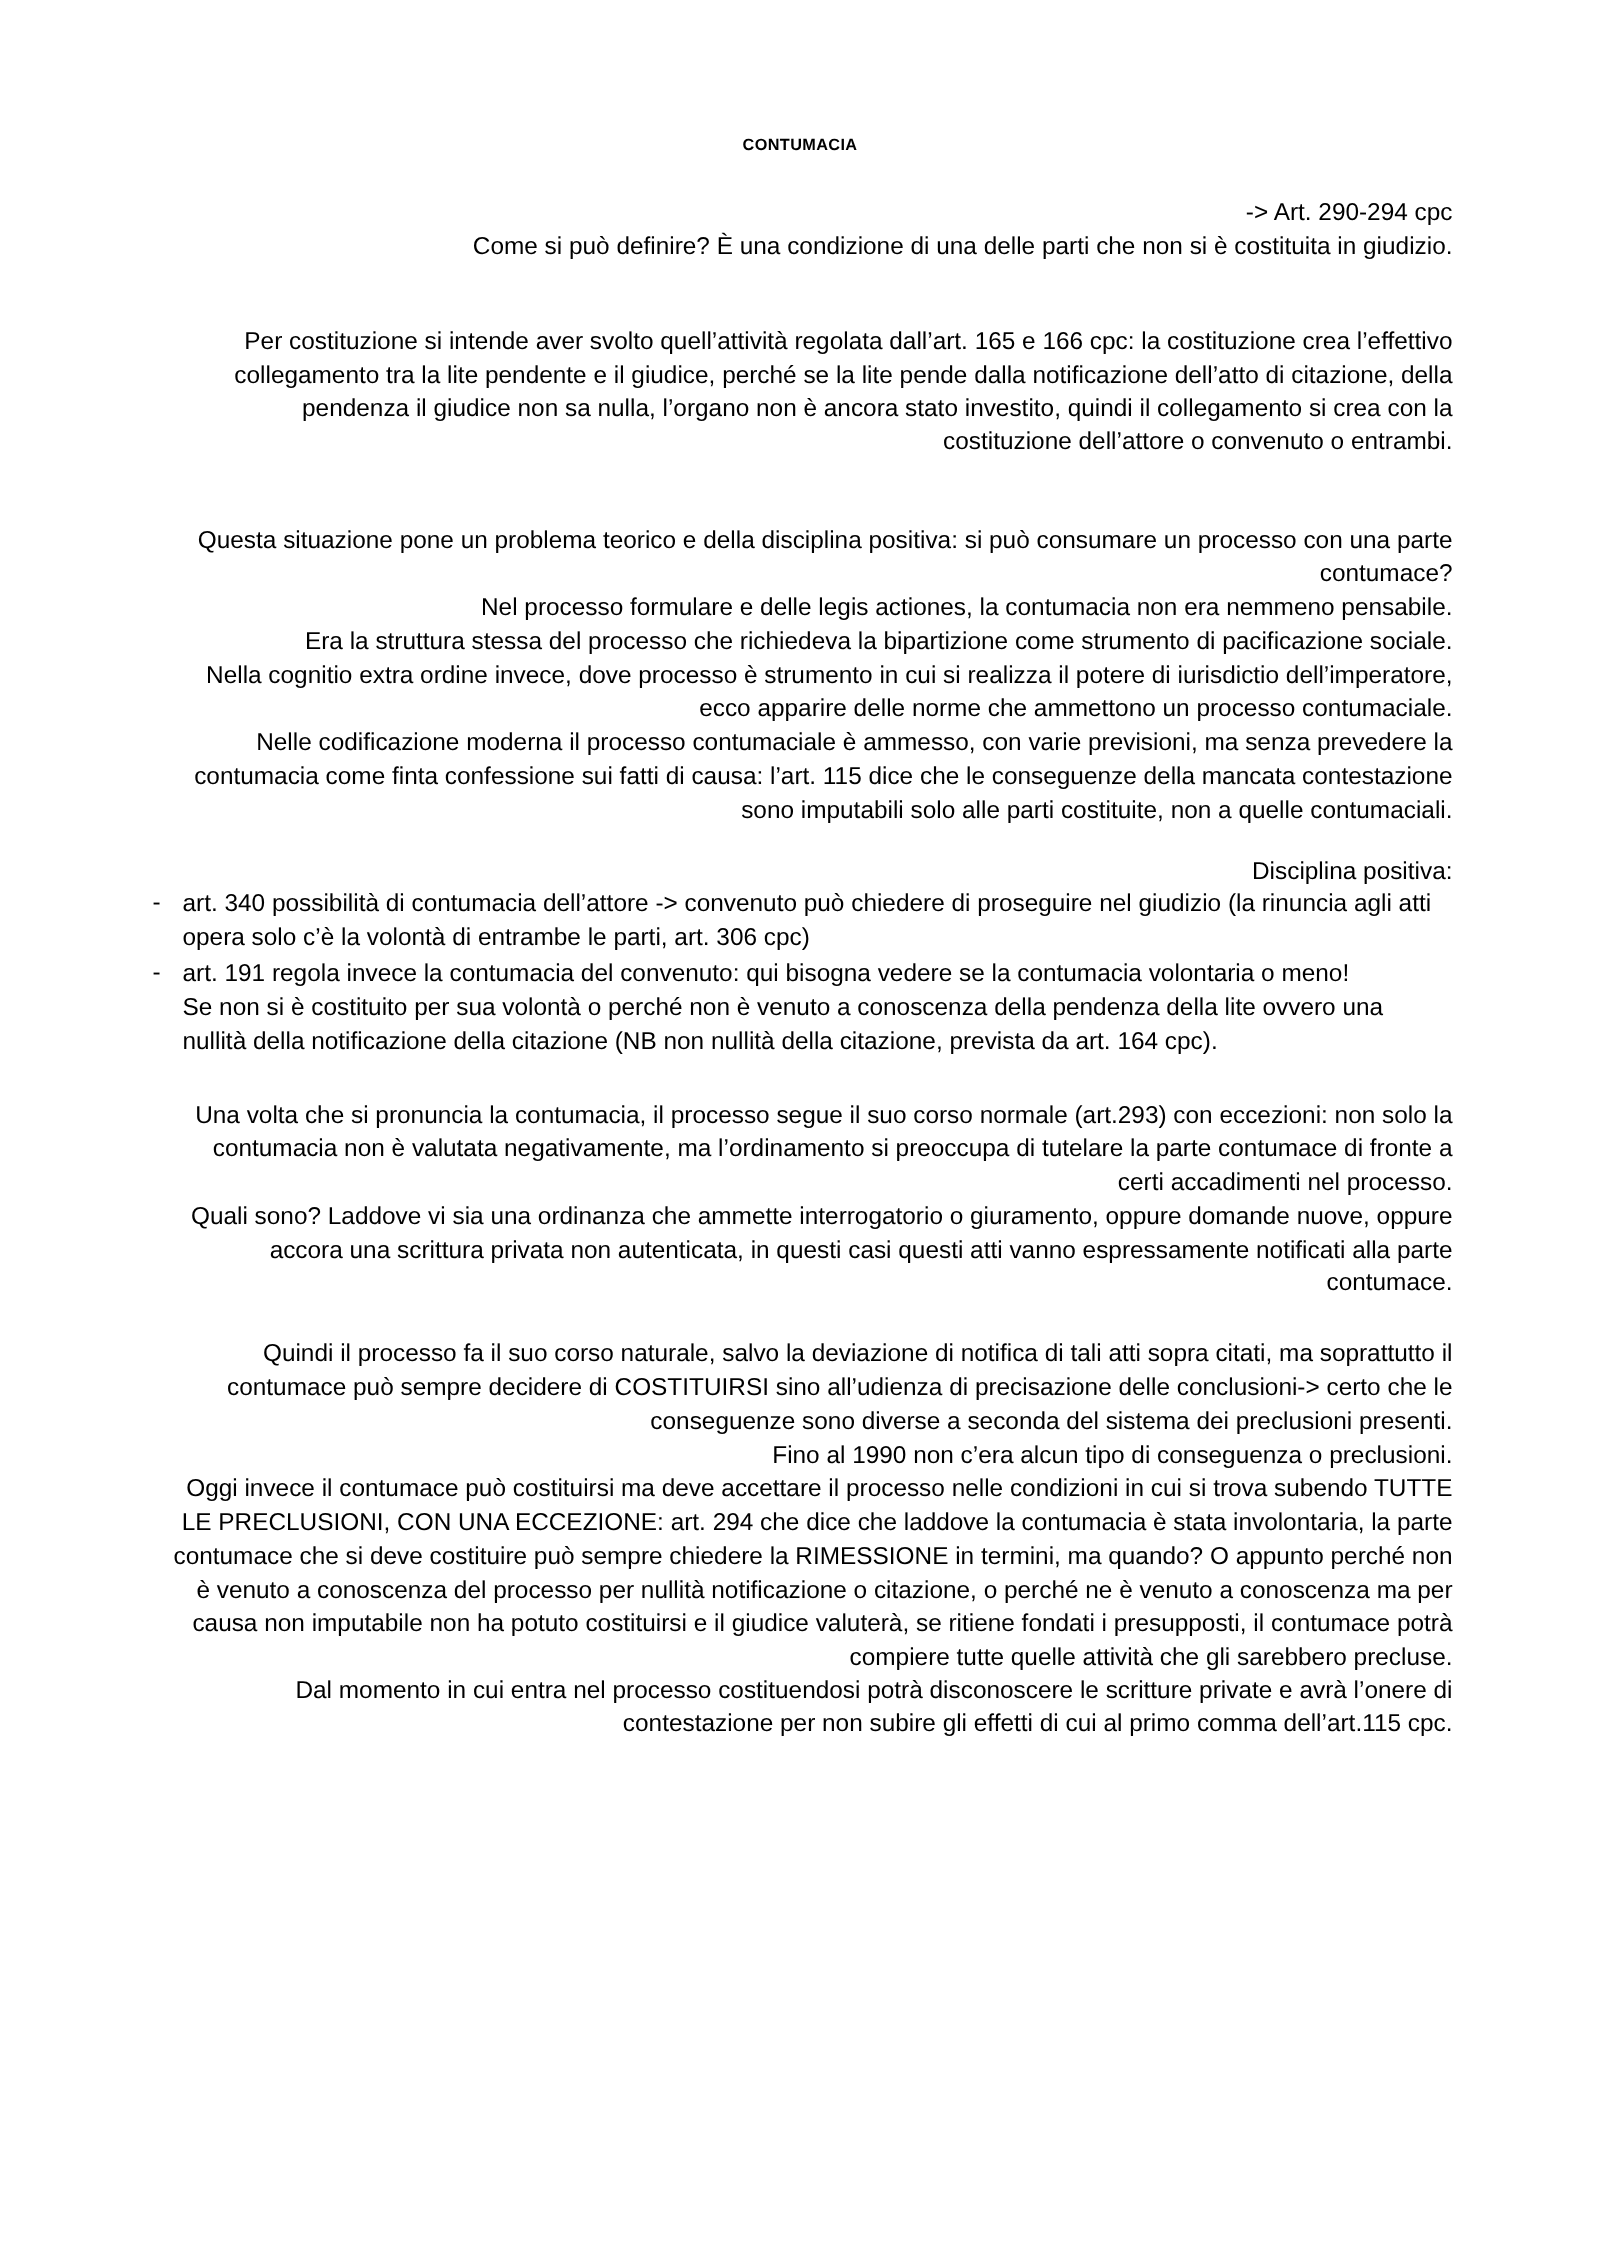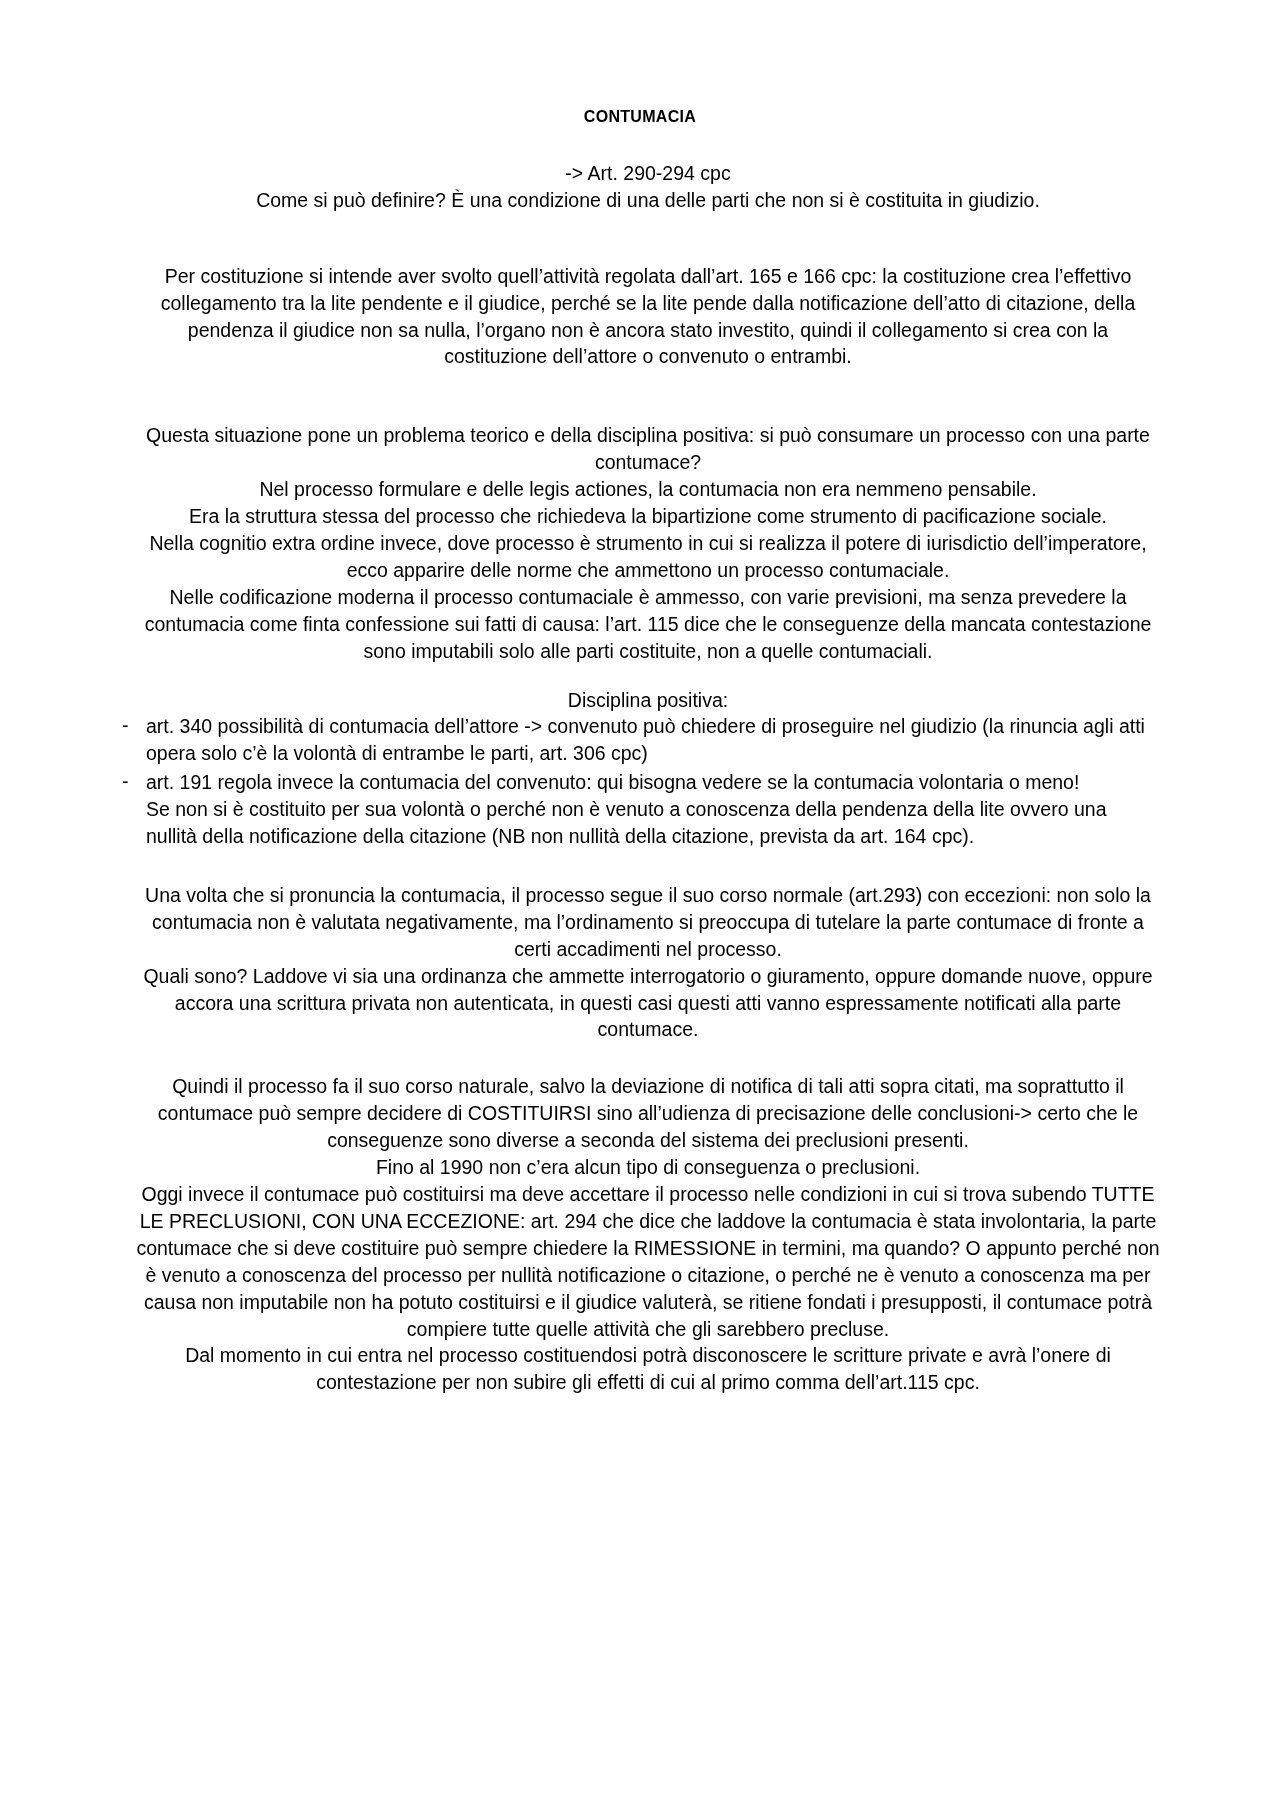--- a/index.html
+++ b/index.html
@@ -16,29 +16,29 @@
     min-height: 1811px;
     margin: 0 auto;
     background: #ffffff;
     position: relative;
     box-sizing: border-box;
     padding: 100px 118px 60px 118px;
   }
   .doc-title {
     text-align: center;
     font-weight: bold;
-    font-size: 16px;
+    font-size: 13px;
     letter-spacing: 0.3px;
     margin: 8px 0 34px 0;
   }
   p.block {
     font-size: 19.5px;
     line-height: 1.38;
     margin: 0 0 0 16px;
-    text-align: center;
+    text-align: right;
   }
   .gap-sm { height: 22px; }
   .gap-md { height: 30px; }
   .gap-lg { height: 52px; }
   b { font-weight: normal; }
   ul.dash-list {
     list-style: none;
     margin: 0;
     padding: 0;
   }

